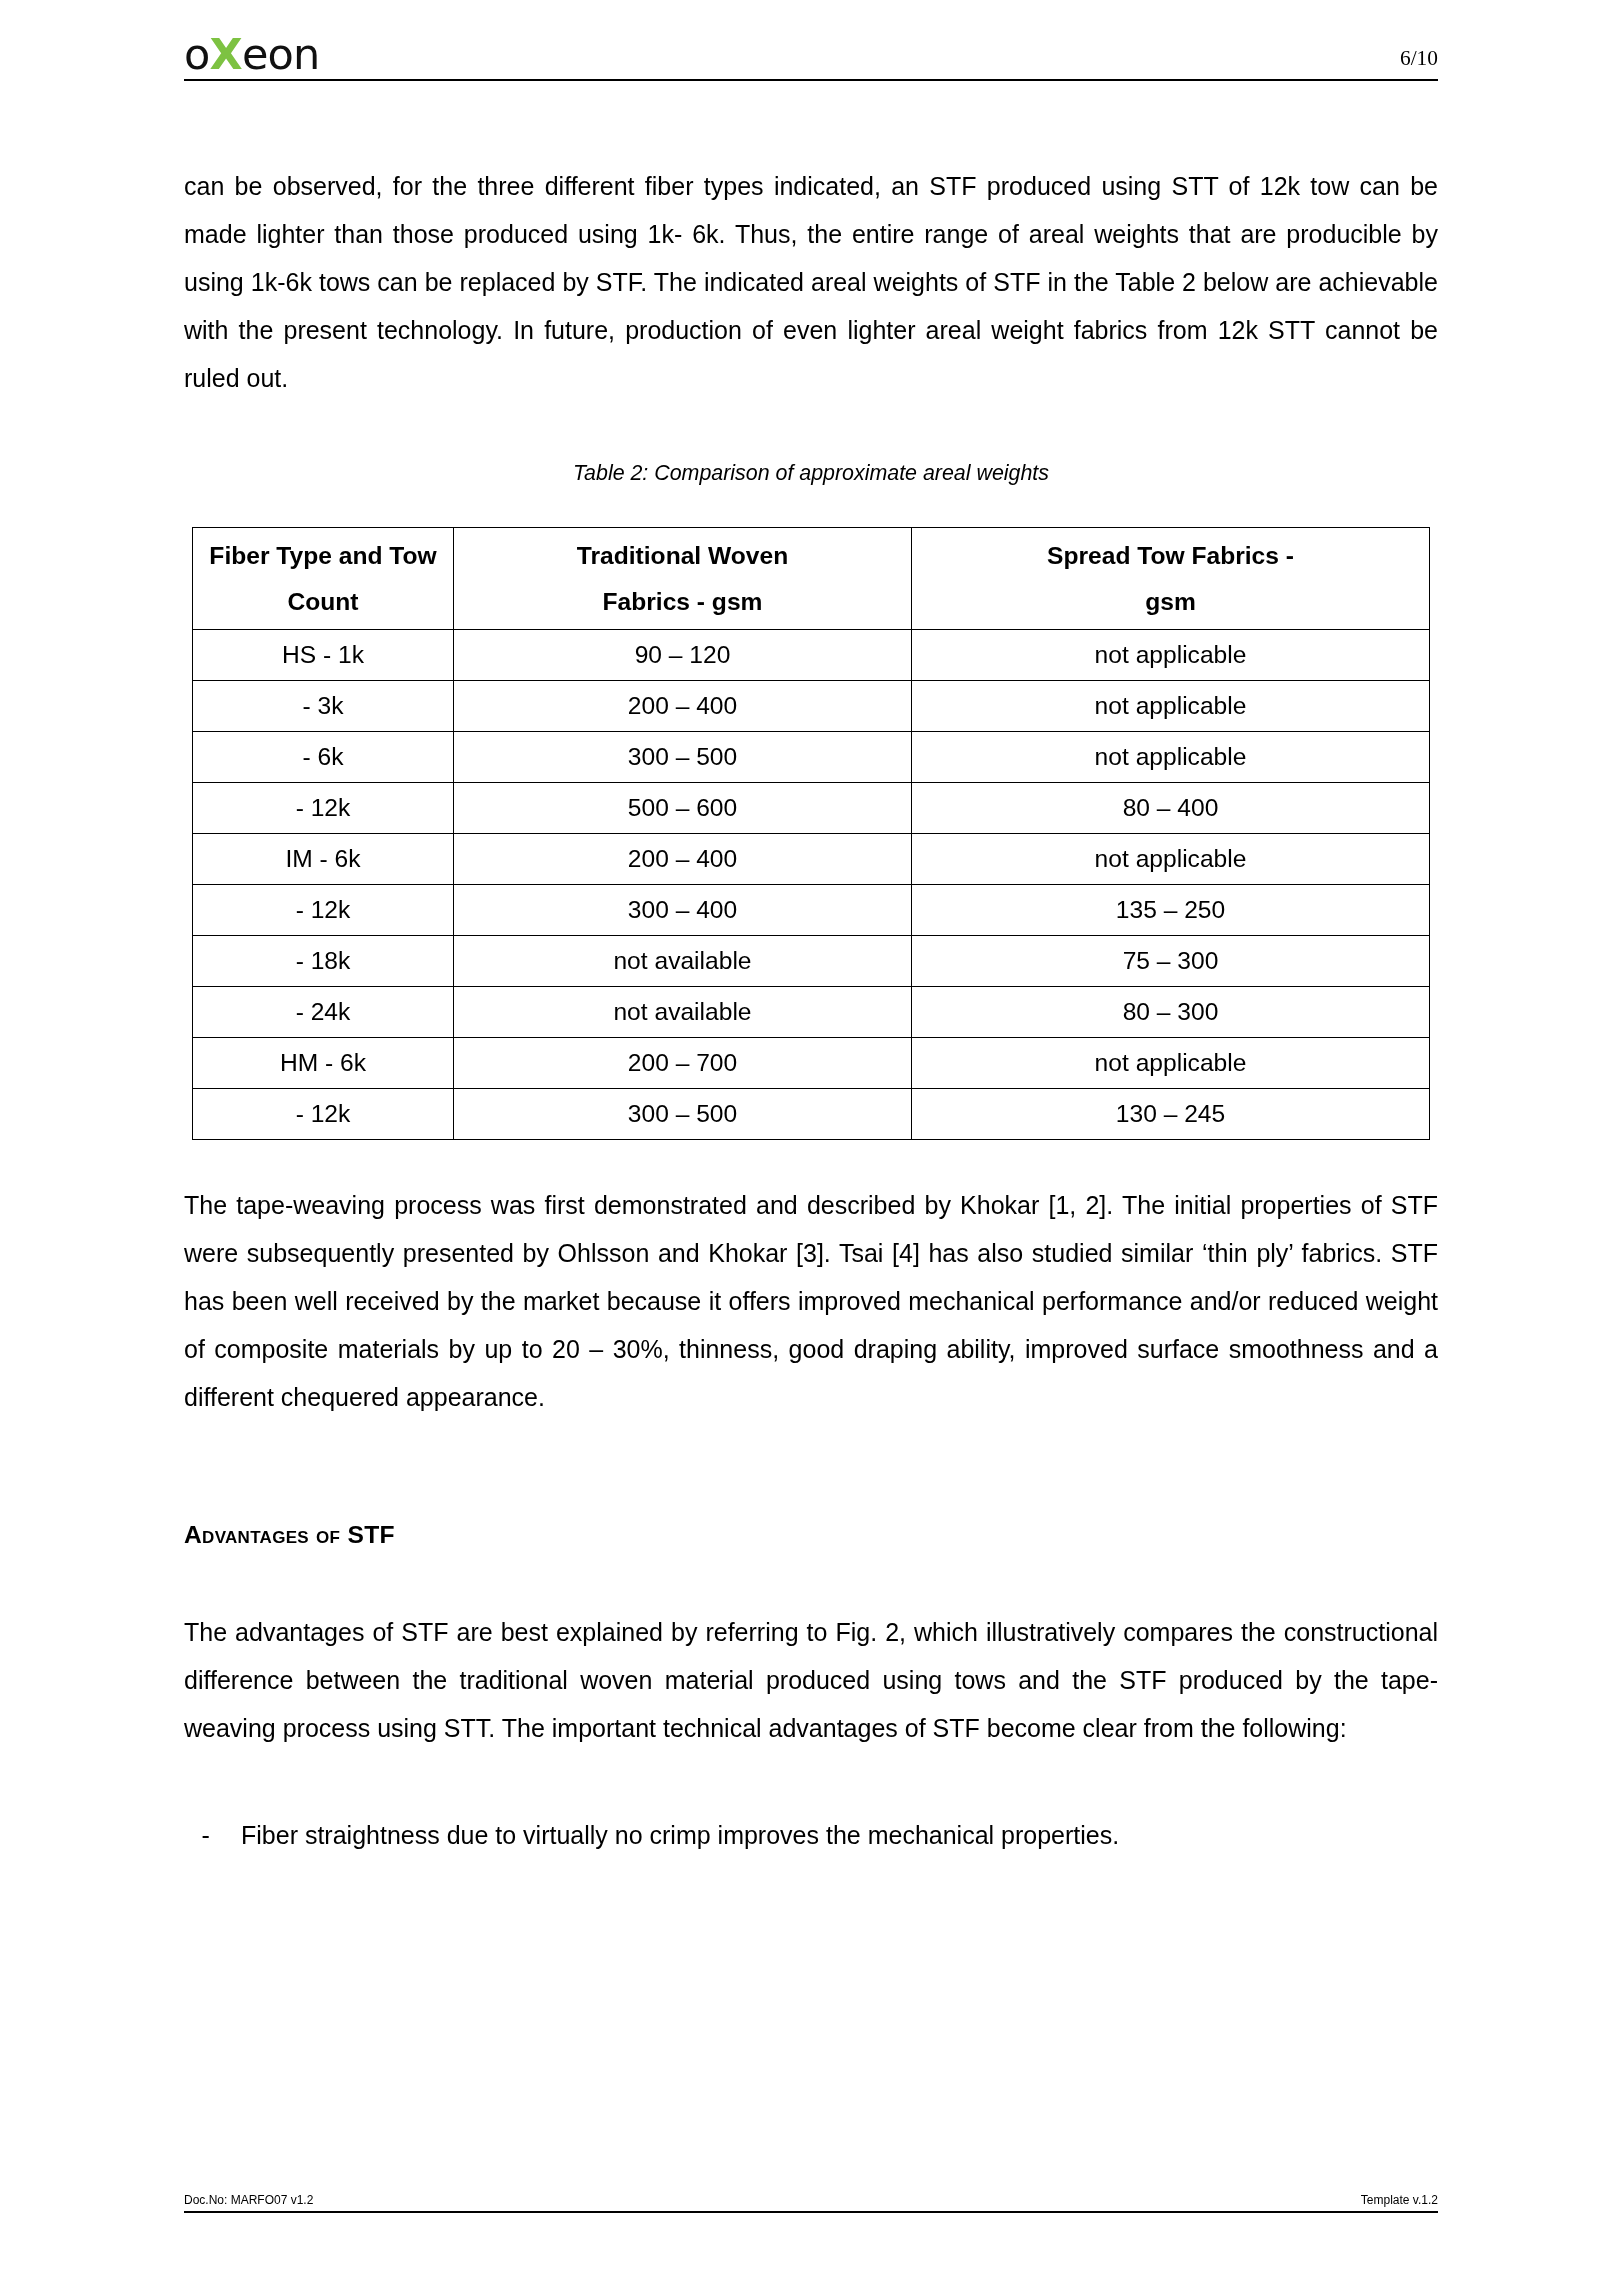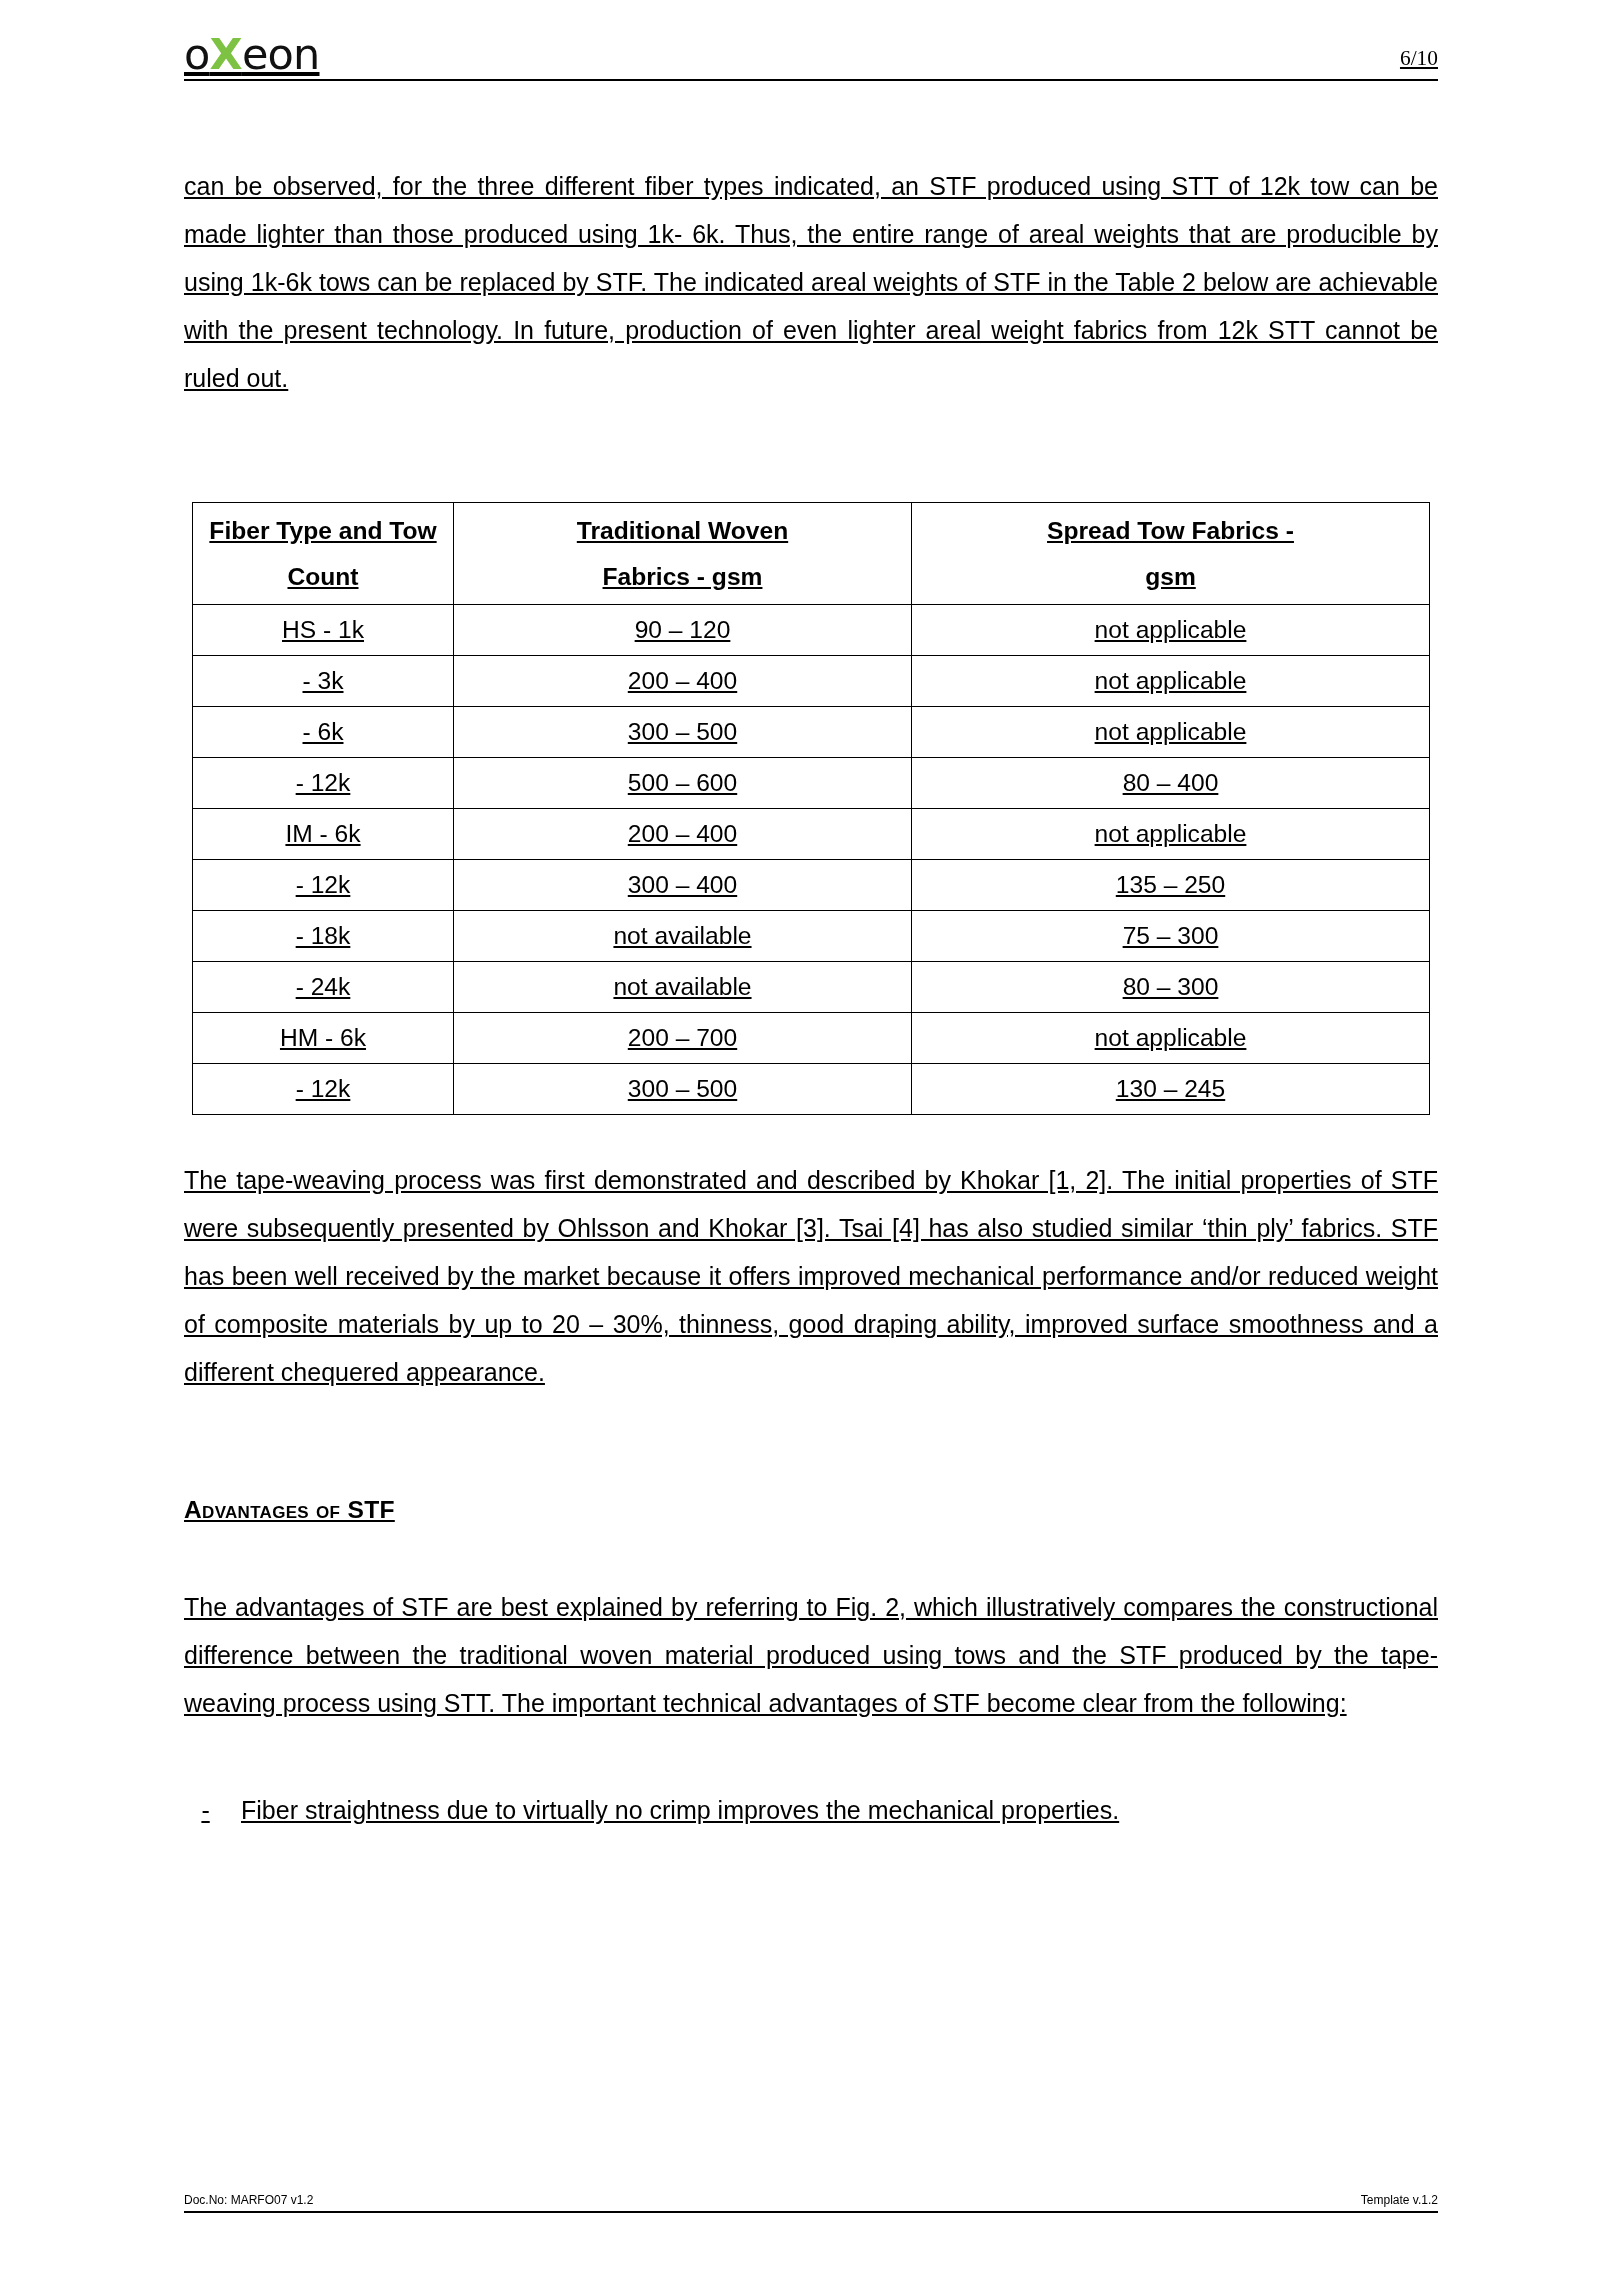--- a/index.html
+++ b/index.html
@@ -11,21 +11,20 @@
     color: #000000;
     -webkit-font-smoothing: antialiased;
   }
 
   .page {
     position: relative;
     width: 1622px;
     height: 2295px;
     box-sizing: border-box;
     padding: 0 184px;
-    text-decoration: underline;
   }
 
   
   .header {
     position: relative;
     height: 103px;
     padding-top: 33px;
     box-sizing: border-box;
   }
   .header-row {
@@ -167,20 +166,21 @@
       <div class="page-num">6/10</div>
     </div>
   </div>
 
   <div class="gap-lg"></div>
 
   <p class="para">can be observed, for the three different fiber types indicated, an STF produced using STT of 12k tow can be made lighter than those produced using 1k- 6k. Thus, the entire range of areal weights that are producible by using 1k-6k tows can be replaced by STF. The indicated areal weights of STF in the Table 2 below are achievable with the present technology. In future, production of even lighter areal weight fabrics from 12k STT cannot be ruled out.</p>
 
   <div class="gap-lg"></div>
 
+  <p class="table-caption">Table 2: Comparison of approximate areal weights</p>
 
   <div class="gap-md"></div>
 
   <table class="areal">
     <colgroup>
       <col class="c1">
         <col class="c2">
         <col class="c3">
     </colgroup>
     <thead>

